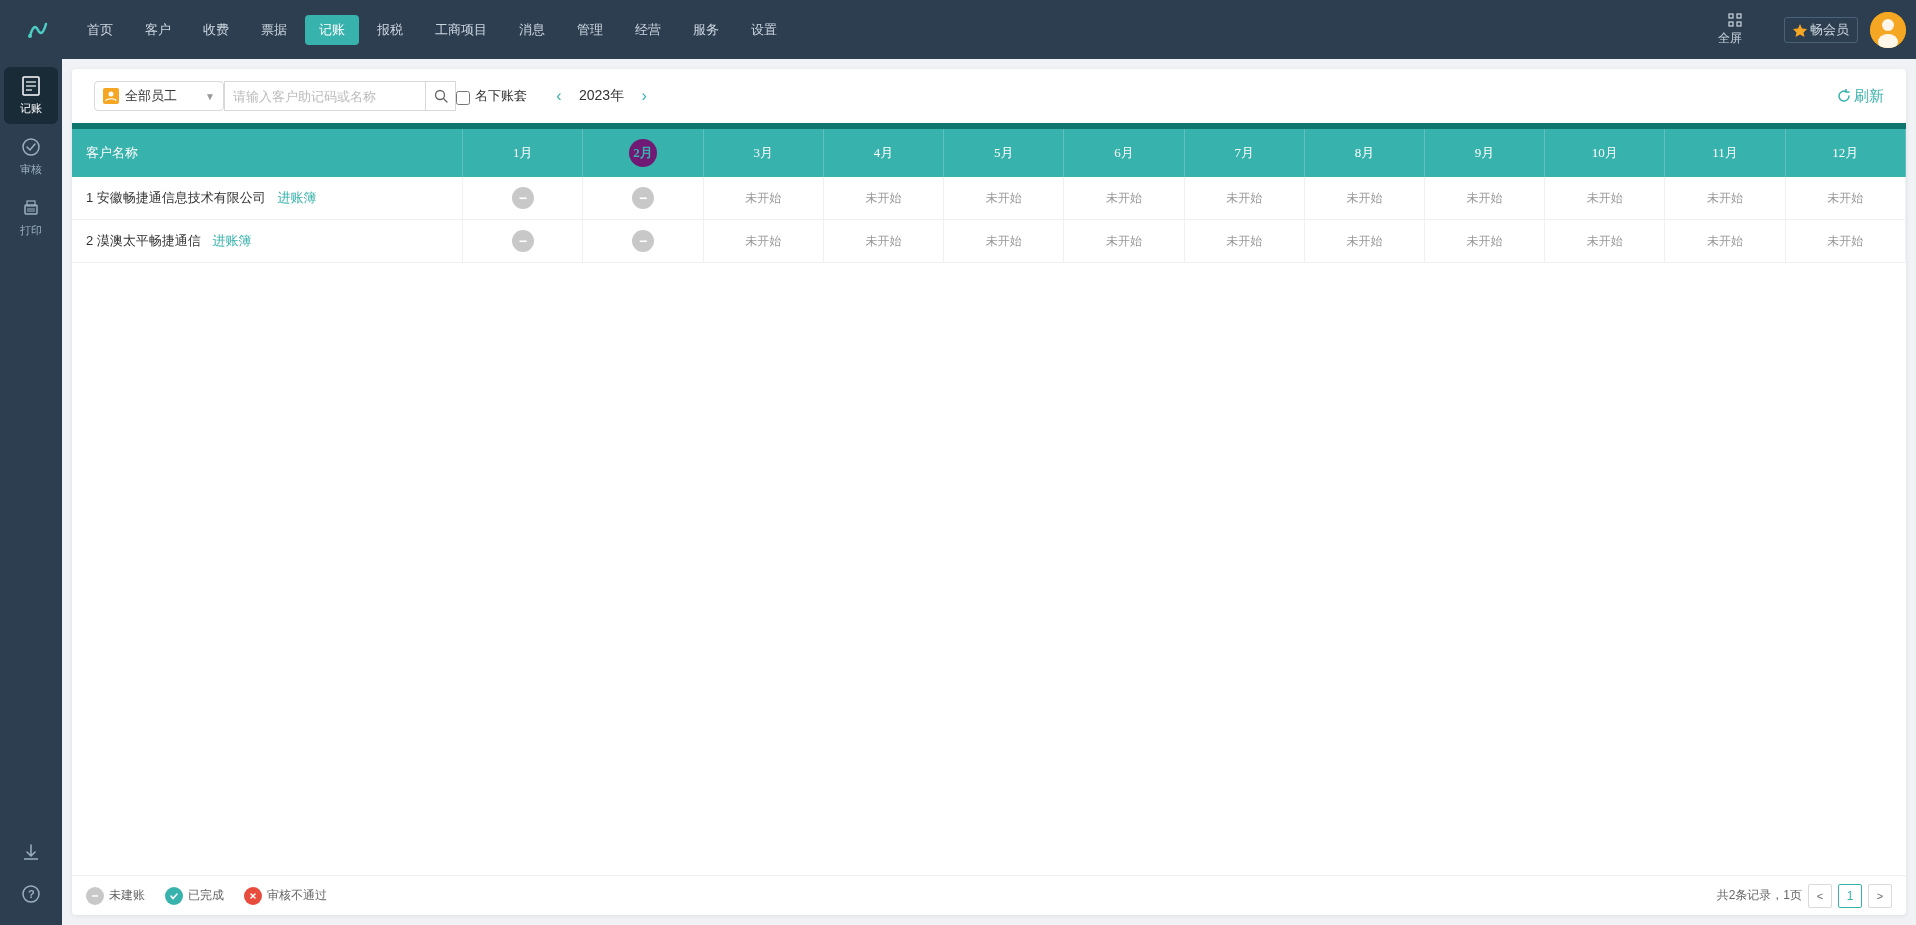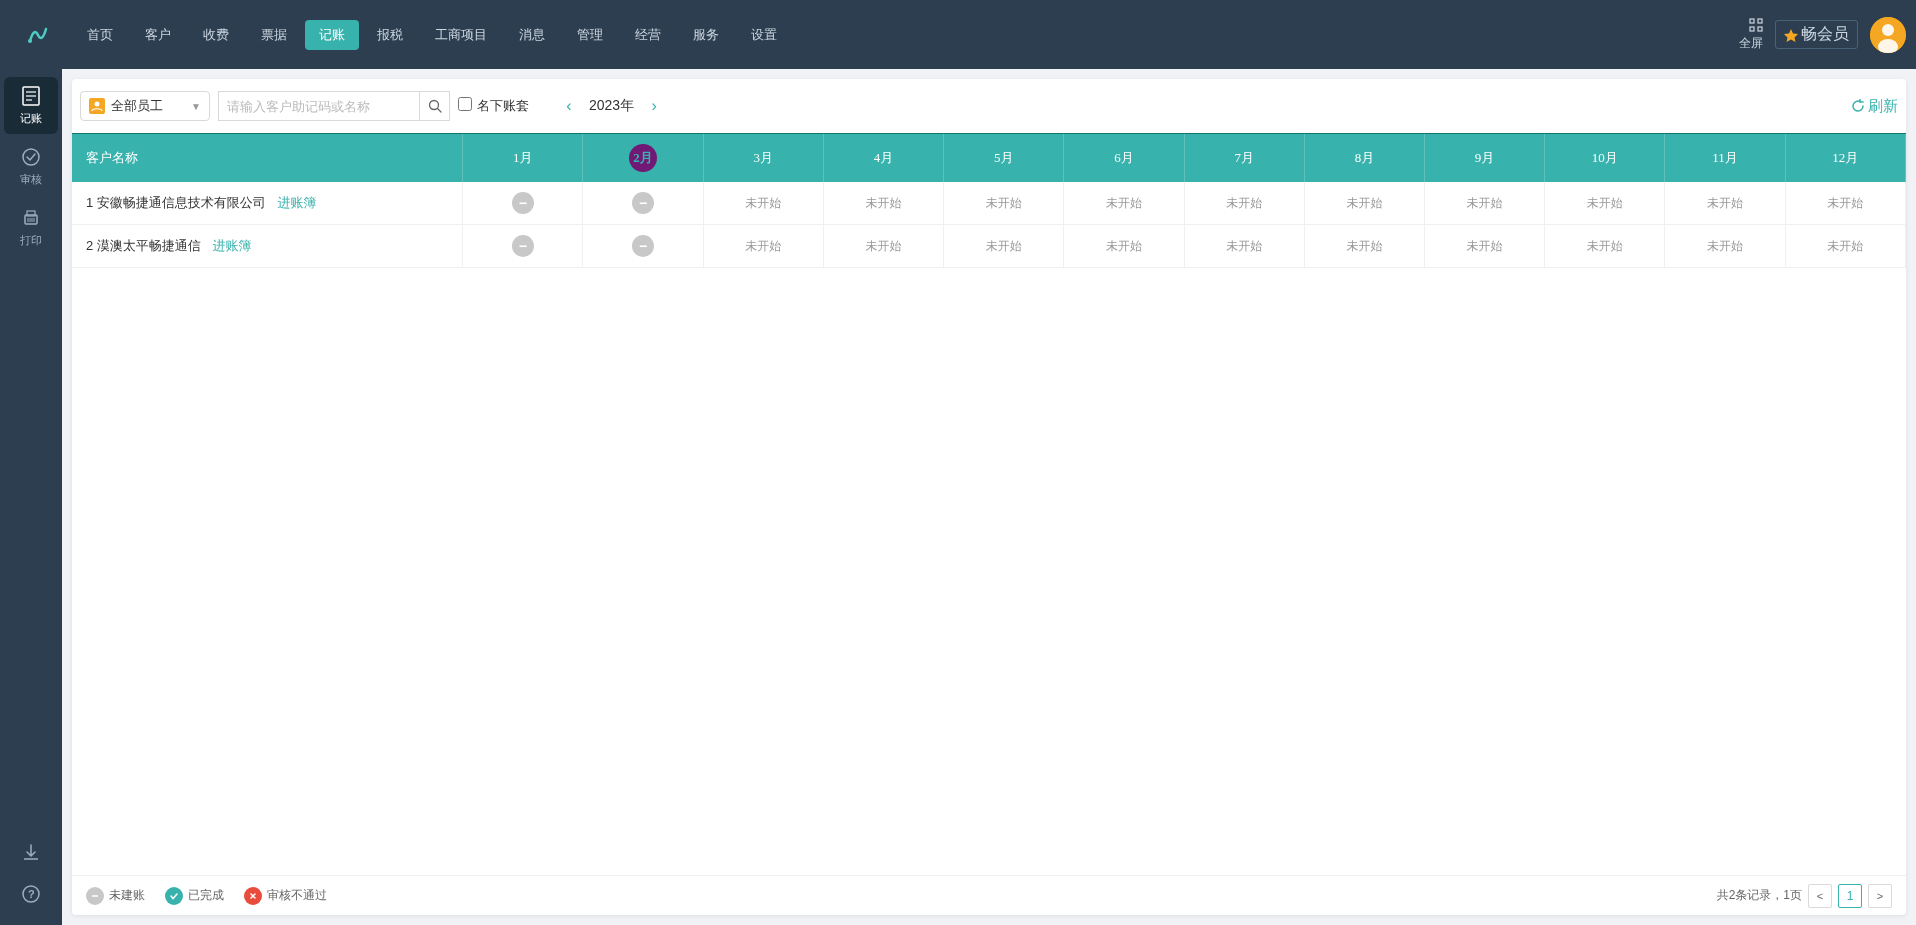--- a/index.html
+++ b/index.html
@@ -1,20 +1,20 @@
 <!DOCTYPE html>
 <html><head>
   <meta charset="utf-8">
   <style>
     * { box-sizing: border-box; margin: 0; padding: 0; }
     body { font-family: 'Microsoft YaHei', 'PingFang SC', sans-serif; font-size: 13px; background: #f0f2f5; display: flex; flex-direction: column; height: 100vh; overflow: hidden; }
 
     
     .top-nav {
-      height: 69px;
+      height: 59px;
       background: #2d3e50;
       display: flex;
       align-items: center;
       padding: 0 10px;
       flex-shrink: 0;
       position: relative;
     }
     .top-nav-logo {
       width: 55px;
       display: flex;
@@ -51,28 +51,29 @@
       color: #cdd7e0;
       font-size: 12px;
       cursor: pointer;
       display: flex;
       align-items: flex-end;
       gap: 3px;
       flex-direction: column;
     }
     .vip-btn {
       color: #cdd7e0;
-      font-size: 16px;
+      font-size: 13px;
       cursor: pointer;
       display: flex;
       align-items: center;
       gap: 3px;
       border: 1px solid #4a6278;
       border-radius: 3px;
       padding: 3px 8px;
+      margin-left: 30px;
     }
     .avatar {
       width: 36px;
       height: 36px;
       border-radius: 50%;
       background: #f0a500;
       display: flex;
       align-items: center;
       justify-content: center;
       cursor: pointer;
@@ -142,25 +143,24 @@
       background: #fff;
       border-radius: 4px;
       display: flex;
       flex-direction: column;
       overflow: hidden;
       box-shadow: 0 1px 4px rgba(0,0,0,0.08);
     }
 
     
     .toolbar {
-      padding: 12px 8px;
-      display: flex;
-      align-items: center;
-      gap: 8px;
-      border-bottom: 1px solid #0f766e;
+      padding: 12px 22px;
+      display: flex;
+      align-items: center;
+      border-bottom: 6px solid #0f766e;
       flex-shrink: 0;
     }
     .employee-select {
       display: flex;
       align-items: center;
       border: 1px solid #d9d9d9;
       border-radius: 4px;
       height: 30px;
       padding: 0 8px;
       cursor: pointer;
@@ -205,21 +205,21 @@
       border: none;
       border-left: 1px solid #d9d9d9;
       cursor: pointer;
       display: flex;
       align-items: center;
       justify-content: center;
       color: #666;
     }
     .checkbox-wrap {
       display: flex;
-      align-items: flex-start;
+      align-items: flex-end;
       gap: 5px;
       cursor: pointer;
       color: #333;
       font-size: 13px;
     }
     .checkbox {
       width: 14px;
       height: 14px;
       border: 1px solid #d9d9d9;
       border-radius: 2px;

